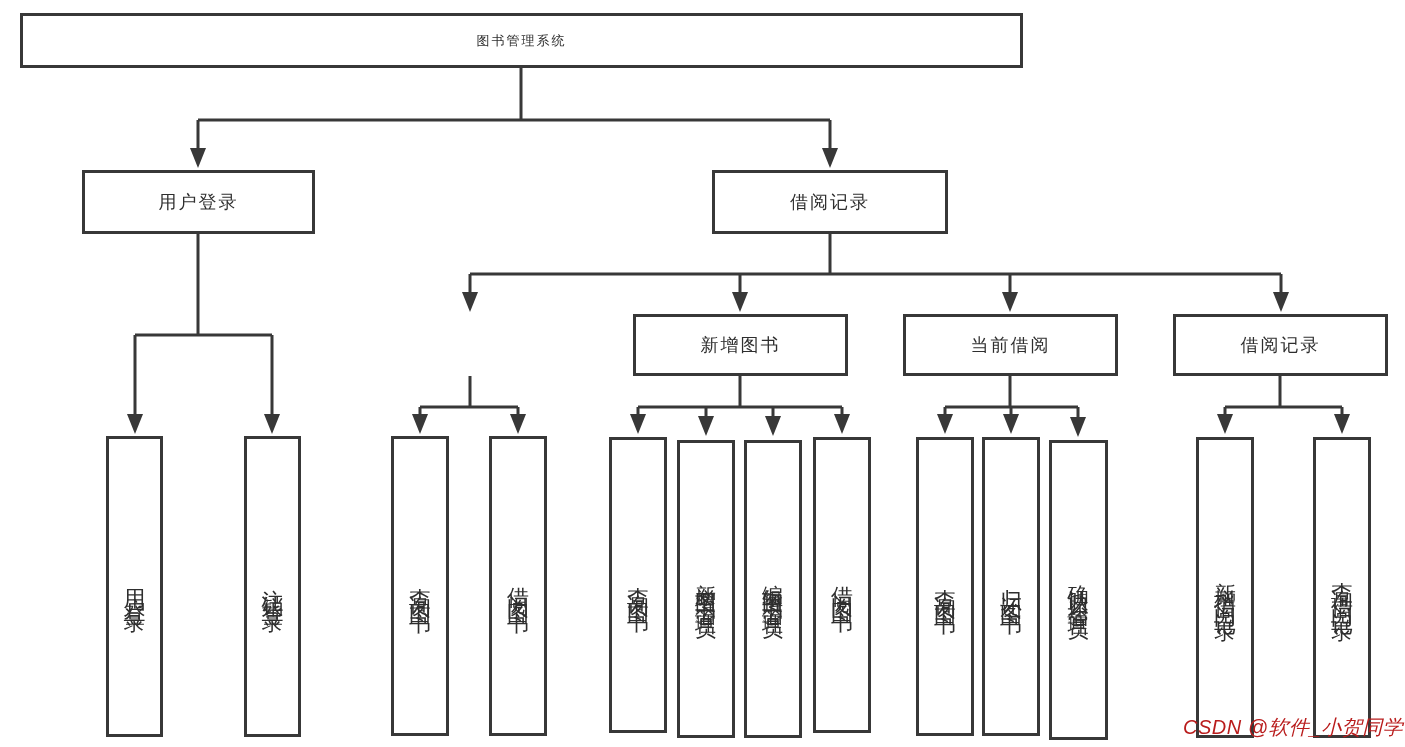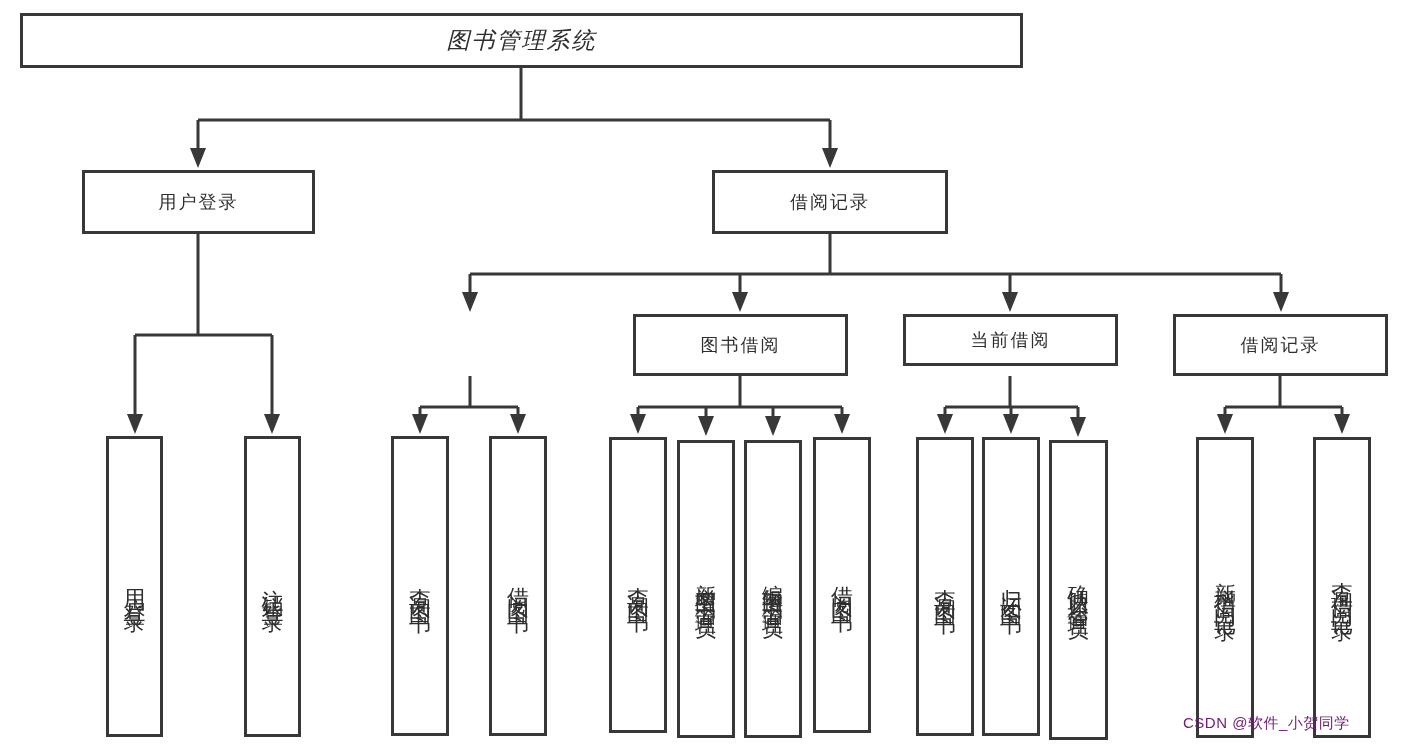--- a/index.html
+++ b/index.html
@@ -17,37 +17,38 @@
     border:3px solid #383838;
     background:#ffffff;
     display:flex;
     align-items:center;
     justify-content:center;
     color:#2e2e2e;
     z-index:2;
     text-align:center;
   }
   .node.h{font-size:18px;letter-spacing:2px;}
-  .node.h.root{font-size:23px;font-style:italic;}
+  .node.h.root{font-size:13px;}
   .node.v{
     writing-mode:vertical-rl;
     text-orientation:mixed;
     font-size:22px;
     letter-spacing:8px;
     line-height:1;
   }
   .node.v.long{font-size:21px;letter-spacing:5px;}
   .watermark{
     position:absolute;
     z-index:3;
     left:1183px;top:714px;
-    font-size:15px;
-    color:#701a75;
+    font-size:20px;
+    color:#b91c1c;
     letter-spacing:0.5px;
     white-space:nowrap;
+    font-style:italic;
   }
 </style>
 </head>
 <body>
 
 <div class="canvas">
 
   <svg class="connectors" width="1405" height="747" viewBox="0 0 1405 747">
     <g stroke="#383838" stroke-width="3" fill="none">
 
@@ -93,23 +94,23 @@
   </div>
 
   <div class="node h" style="left:82px;top:170px;width:233px;height:64px">
     <span>用户登录</span>
   </div>
   <div class="node h" style="left:712px;top:170px;width:236px;height:64px">
     <span>借阅记录</span>
   </div>
 
   <div class="node h" style="left:633px;top:314px;width:215px;height:62px">
-    <span>图书借阅</span>
+    <span>新增图书</span>
   </div>
-  <div class="node h" style="left:903px;top:314px;width:215px;height:52px">
+  <div class="node h" style="left:903px;top:314px;width:215px;height:62px">
     <span>当前借阅</span>
   </div>
   <div class="node h" style="left:1173px;top:314px;width:215px;height:62px">
     <span>借阅记录</span>
   </div>
 
   <div class="node v" style="left:106px;top:436px;width:57px;height:301px">
     <span>用户登录</span>
   </div>
   <div class="node v" style="left:244px;top:436px;width:57px;height:301px">

